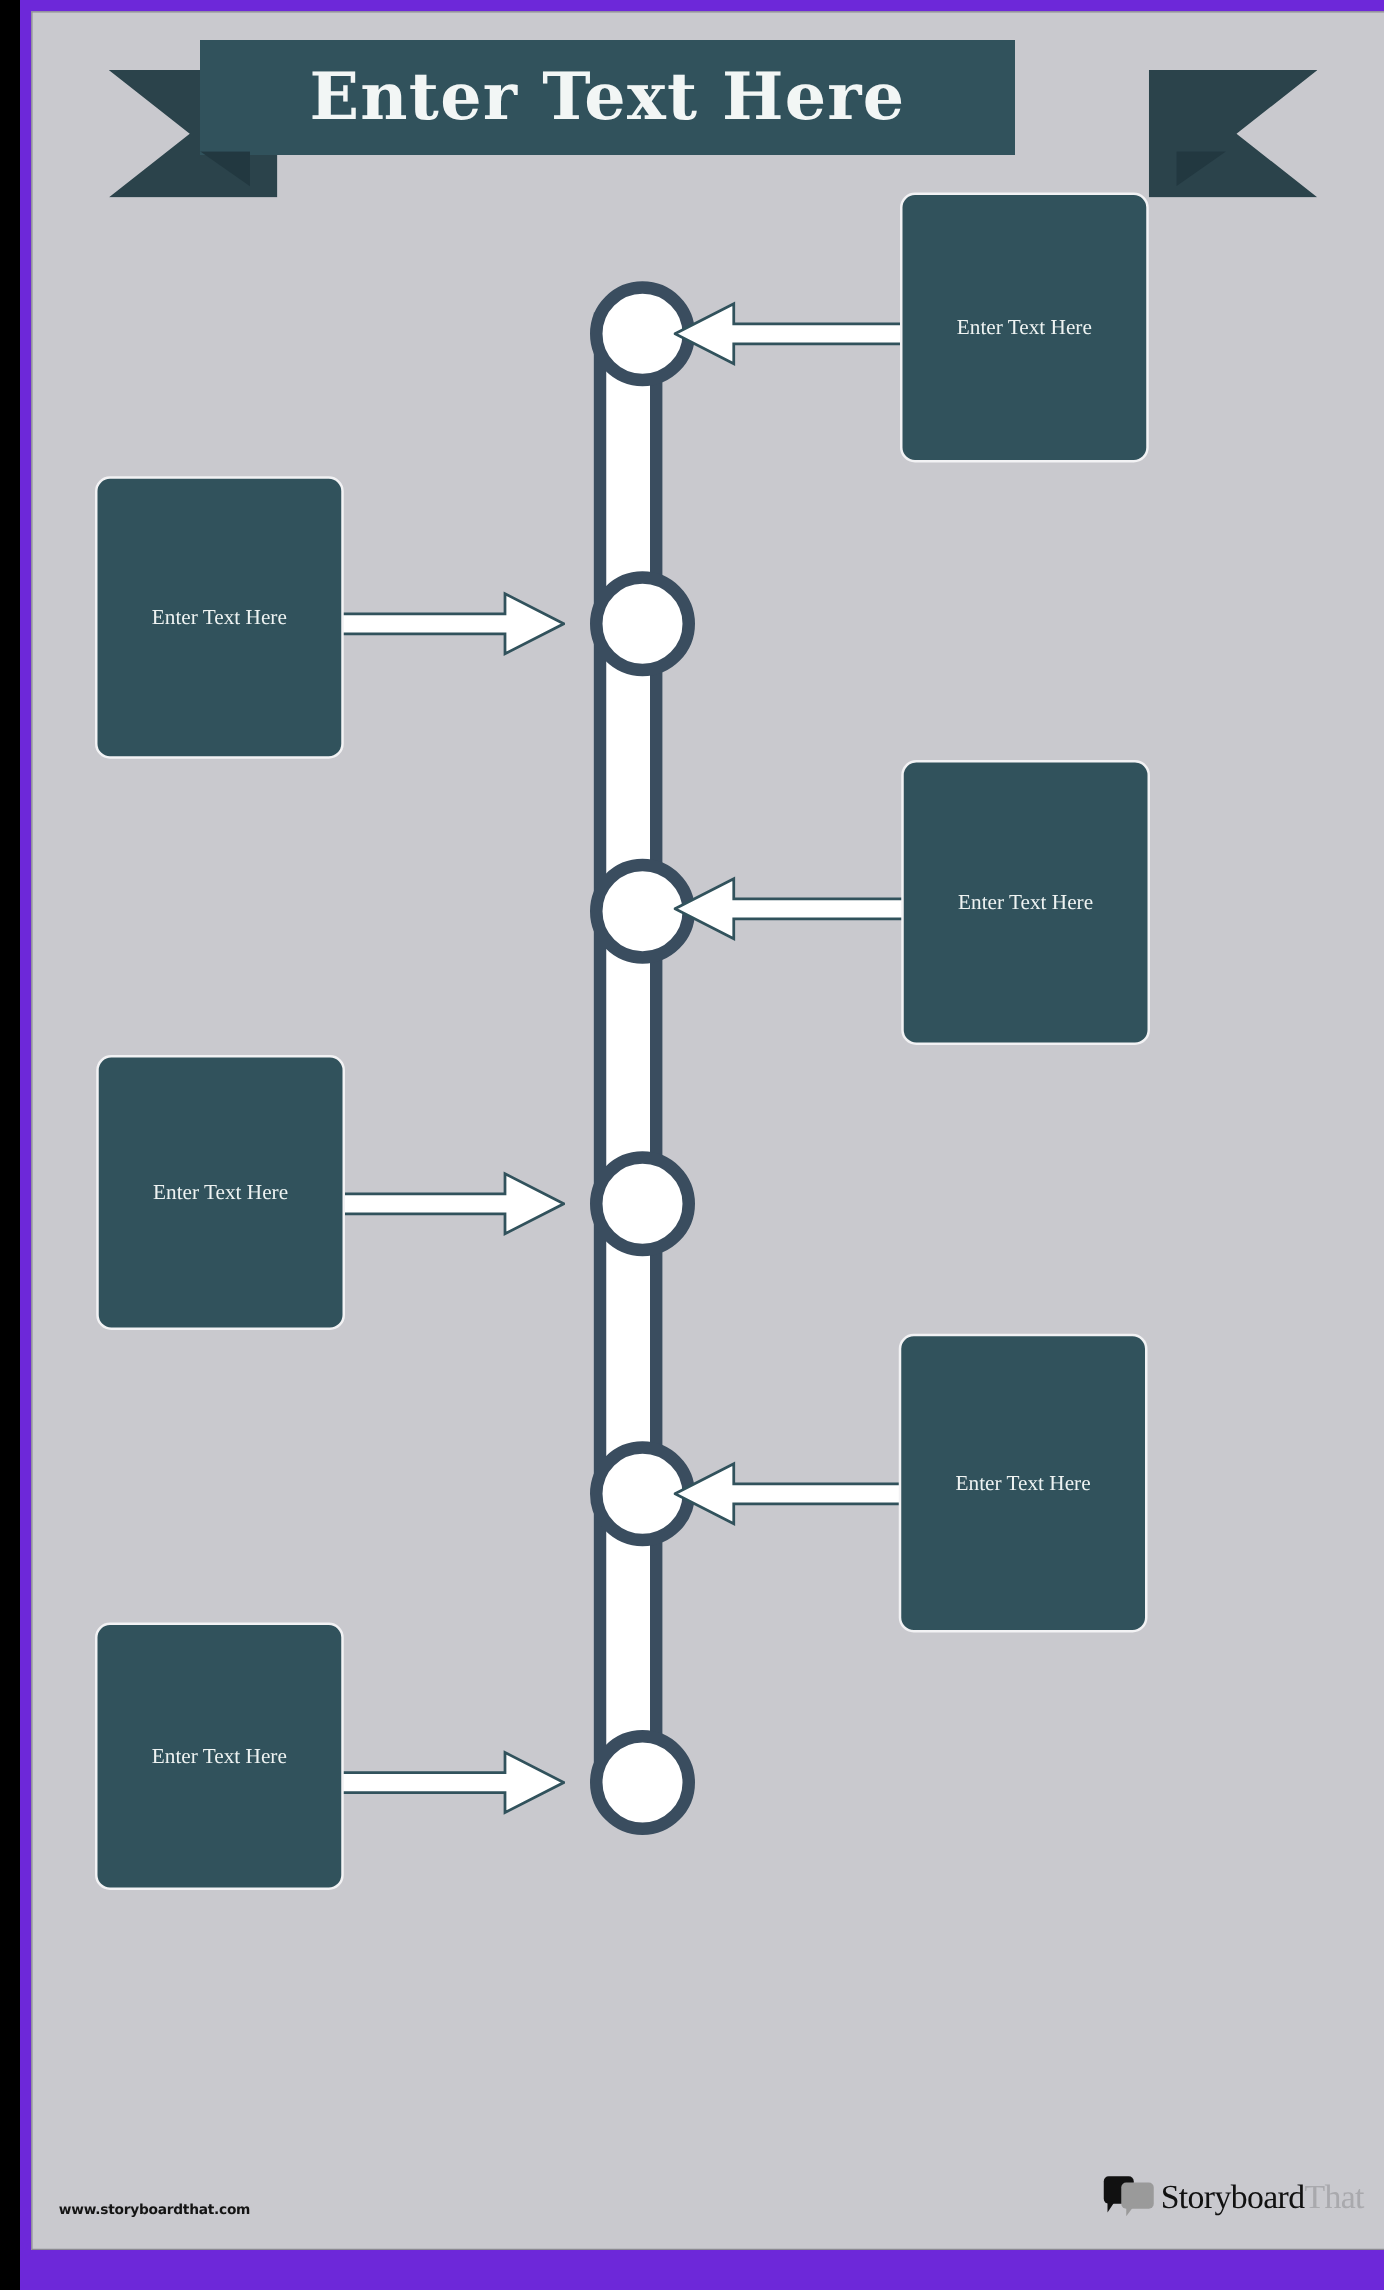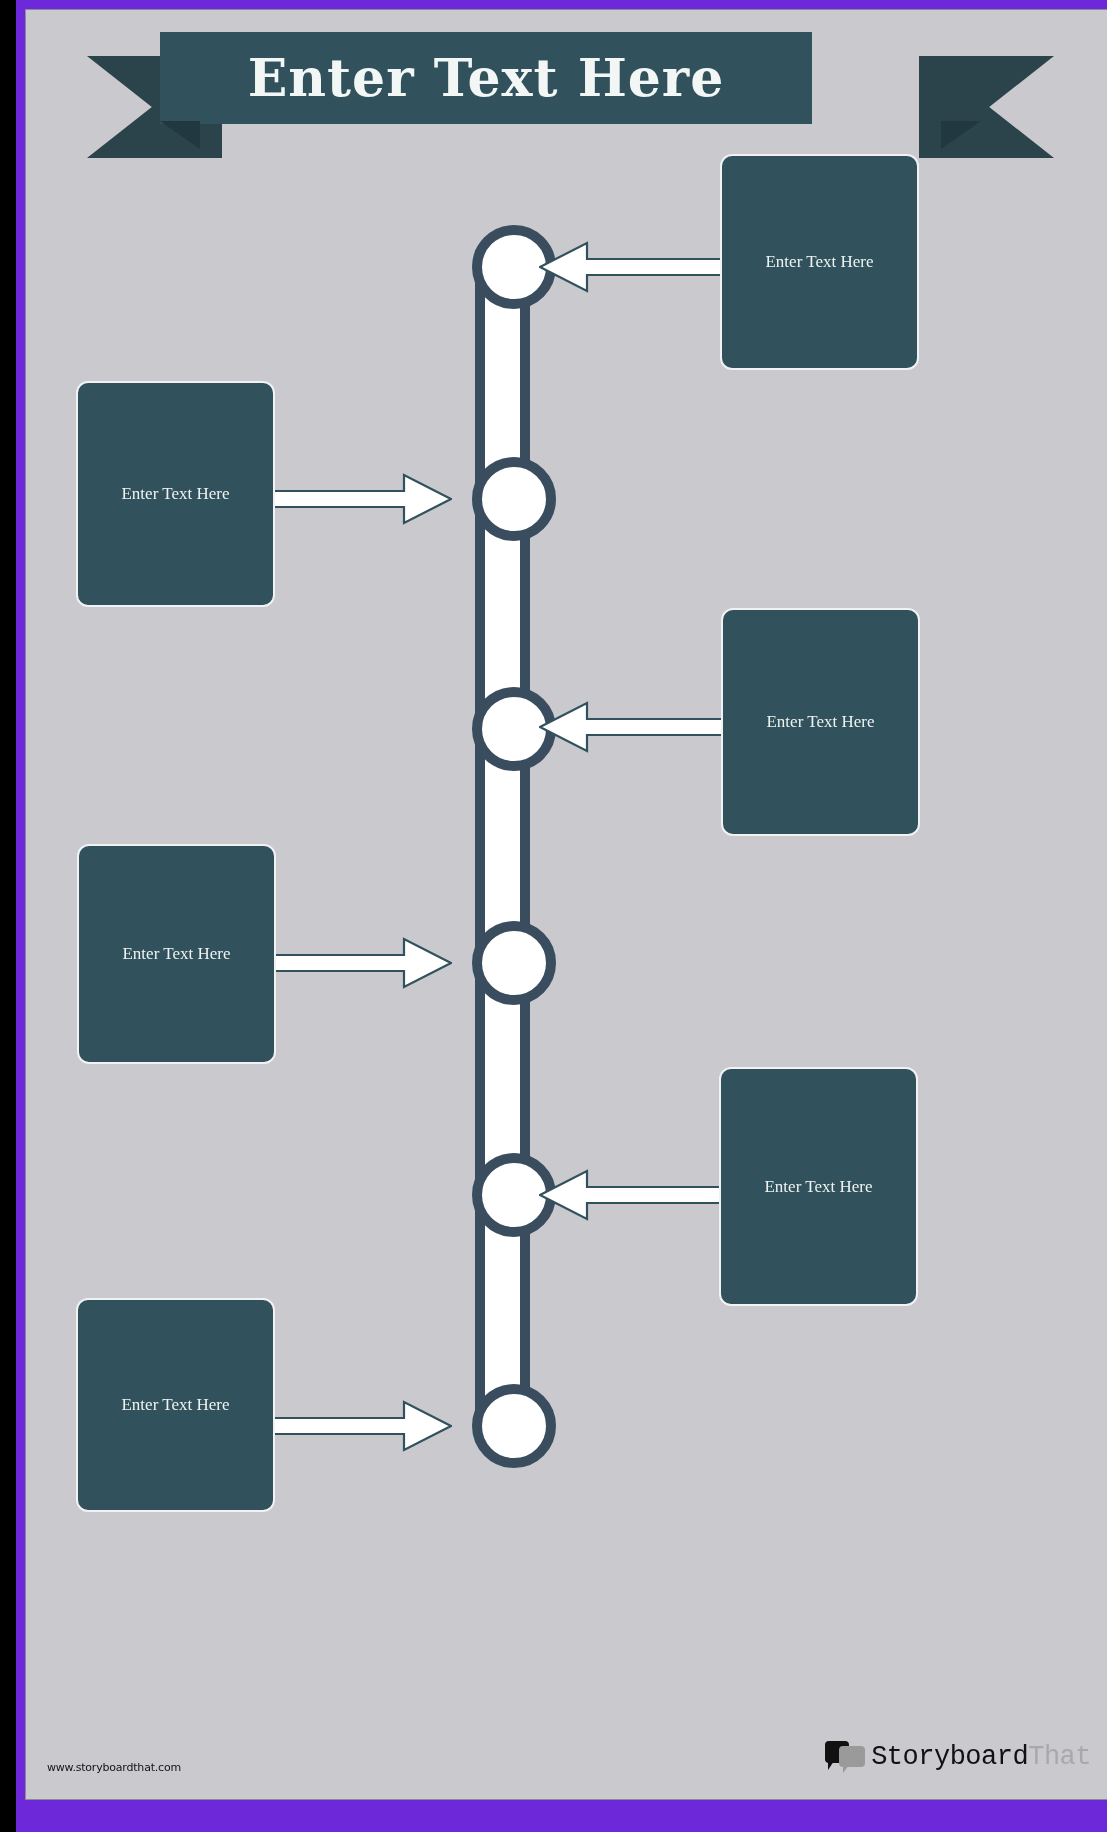--- a/index.html
+++ b/index.html
@@ -139,21 +139,21 @@
     height: 54px;
   }
   .arrow svg { display: block; width: 100%; height: 100%; }
 
   
   #footer-url {
     position: absolute;
     left: 21px;
     bottom: 25px;
     font-family: "DejaVu Sans", sans-serif;
-    font-weight: normal;
+    font-weight: bold;
     font-size: 11px;
     color: #141414;
     letter-spacing: -0.2px;
   }
   #logo {
     position: absolute;
     right: 22px;
     bottom: 24px;
     display: flex;
     align-items: center;
@@ -187,21 +187,21 @@
     border-radius: 4px;
   }
   .bubble-front:after {
     content: "";
     position: absolute;
     left: 4px; top: 19px;
     border-left: 6px solid #9a9a9a;
     border-bottom: 8px solid transparent;
   }
   .logo-word {
-    font-family: Liberation Mono, monospace;
+    font-family: Liberation Serif, serif;
     font-size: 27px;
     letter-spacing: -0.5px;
     line-height: 1;
   }
   .logo-storyboard { color: #111111; }
   .logo-that { color: #a9a9ad; text-align: right; }
 </style>
 </head>
 <body>
 

